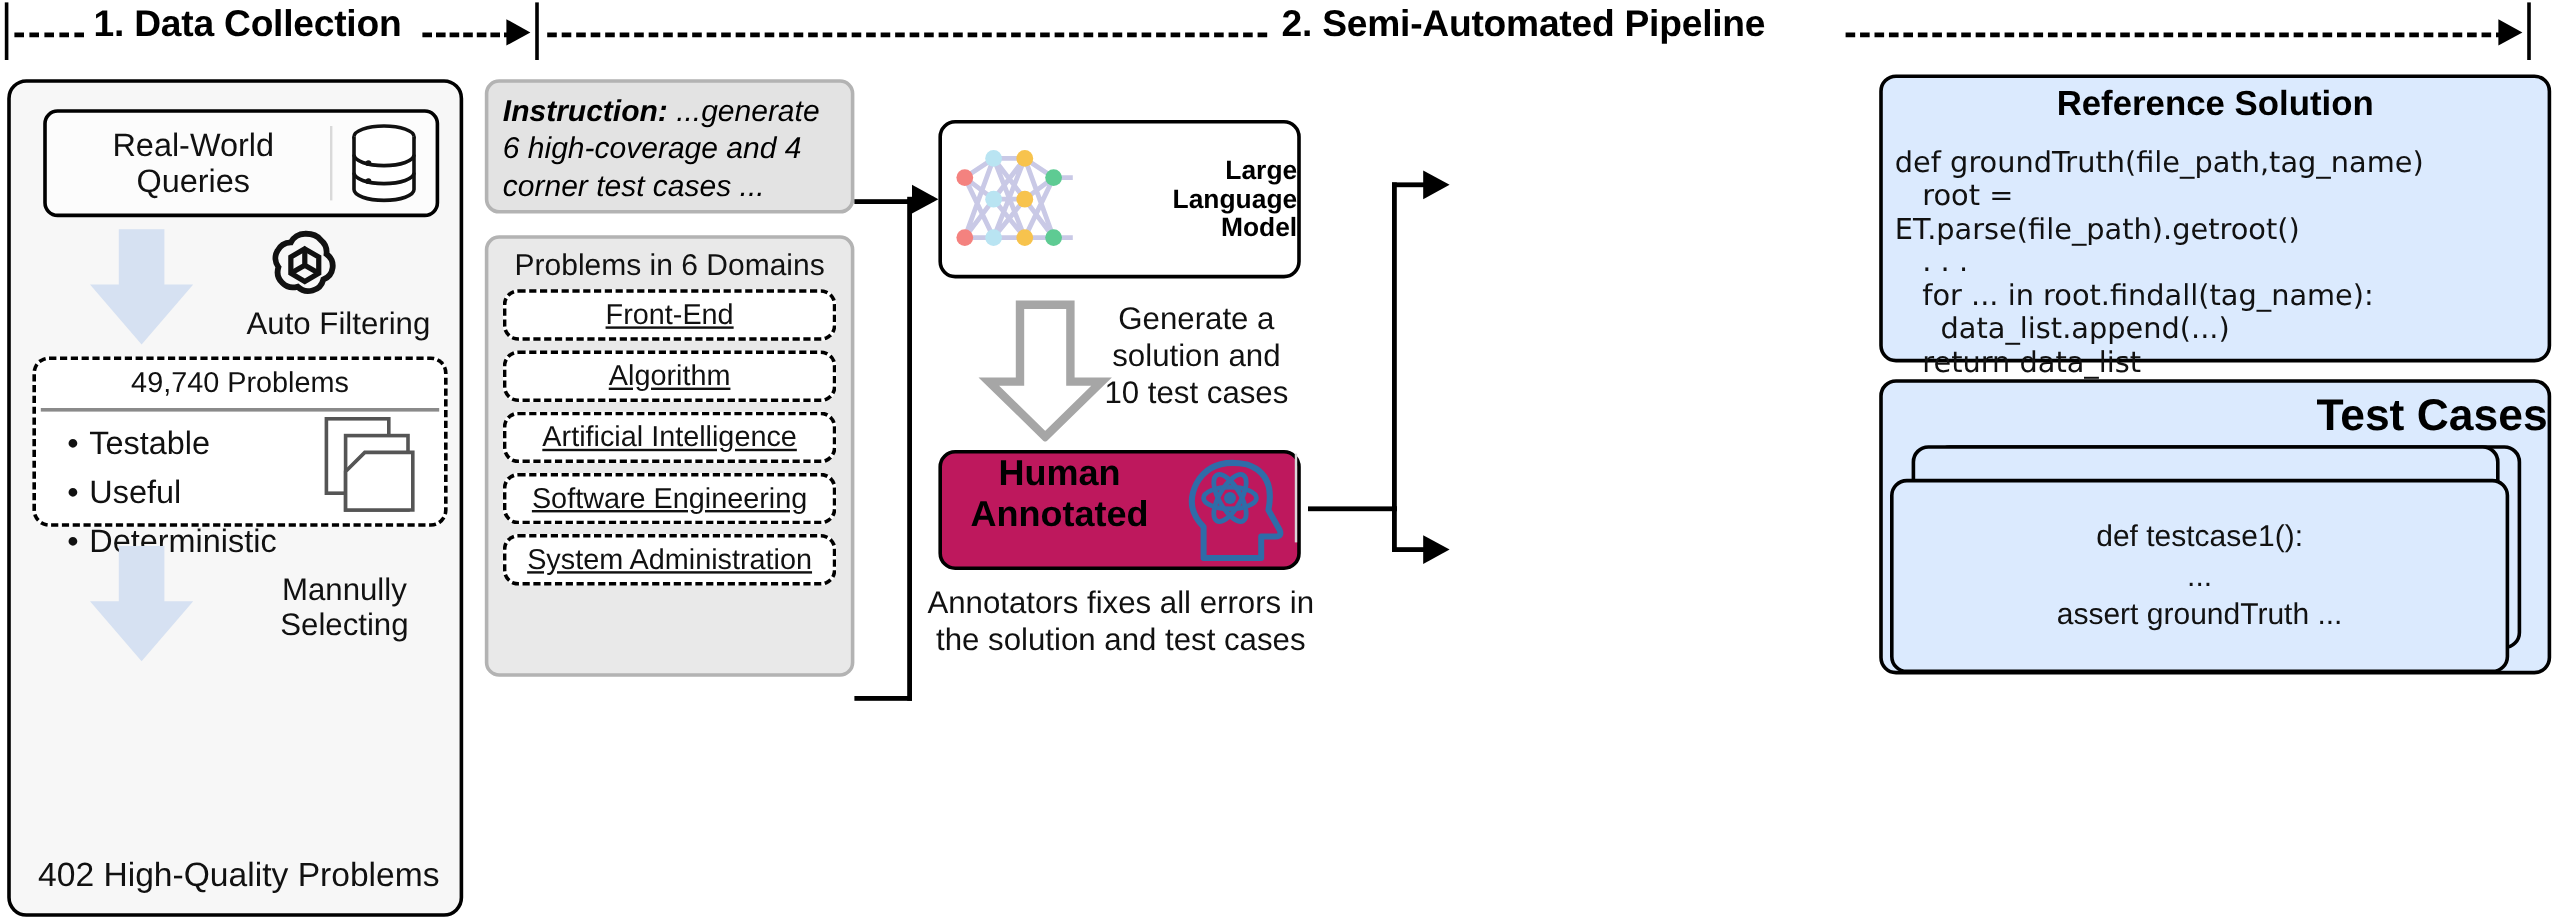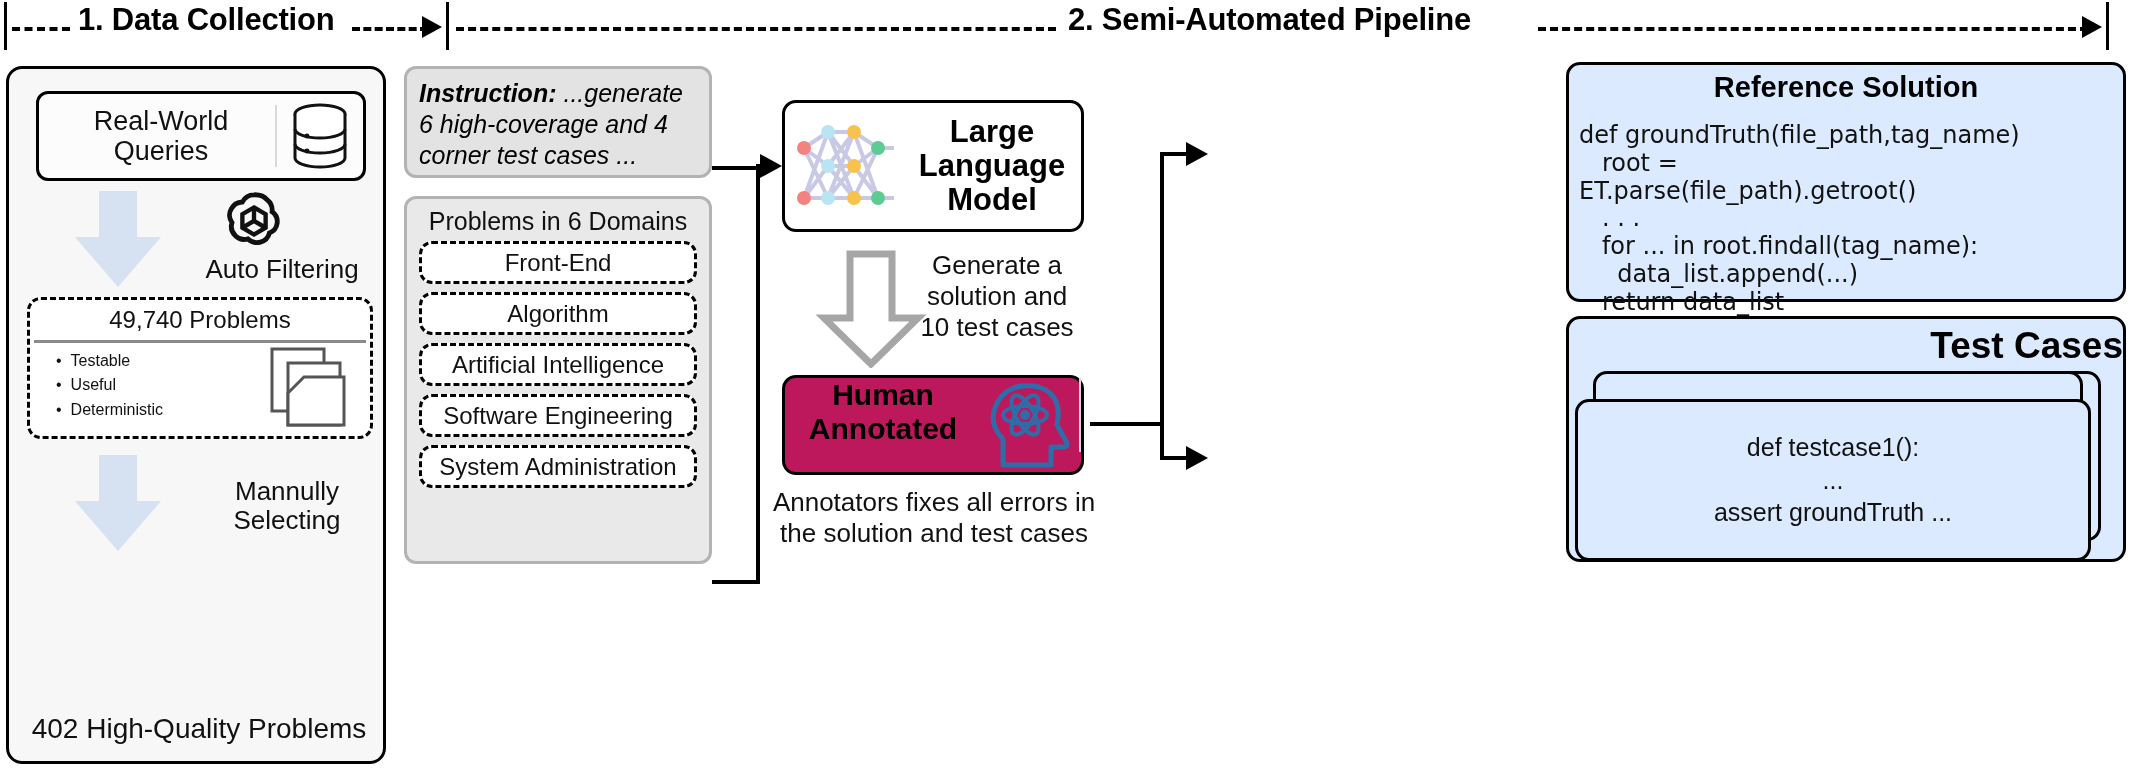--- a/index.html
+++ b/index.html
@@ -72,21 +72,21 @@
     position: absolute; left: 18px; top: 228px; width: 346px; height: 142px;
     background: #ffffff; border: 3px dashed #000; border-radius: 14px;
   }
   .crit-title {
     text-align: center; font-size: 24px; color: #111; padding-top: 6px;
   }
   .crit-rule { height: 3px; background: #8a8a8a; margin: 6px 4px 0 4px; }
   .crit-body { position: relative; display: flex; }
   .crit-list { padding: 6px 0 0 26px; }
   .crit-list li {
-    list-style: none; font-size: 16px; line-height: 1.52; color: #111;
+    list-style: none; font-size: 27px; line-height: 1.52; color: #111;
   }
   .crit-list li::before { content: "\2022"; margin-right: 9px; }
   .docs-icon { position: absolute; right: 10px; top: 2px; }
 
   .final-count {
     position: absolute; left: 0; width: 380px; bottom: 16px;
     text-align: center; font-size: 28px; color: #111; white-space: nowrap;
   }
 
   
@@ -105,40 +105,40 @@
     background: #e9e9e9; border: 3px solid #b3b3b3; border-radius: 12px;
     padding: 8px 12px;
   }
   .domains-title {
     text-align: center; font-size: 25px; color: #111; margin-bottom: 5px;
   }
   .domain-item {
     height: 43px; margin-bottom: 8px;
     background: #ffffff; border: 3px dashed #000; border-radius: 13px;
     display: flex; align-items: center; justify-content: center;
-    font-size: 24px; color: #111;
+    font-size: 24px; color: #111; text-decoration: underline;
   }
   .domain-item:last-child { margin-bottom: 0; }
 
   
   .conn { position: absolute; background: #000; }
   .conn-arrow {
     position: absolute; width: 0; height: 0;
     border-top: 12px solid transparent; border-bottom: 12px solid transparent;
     border-left: 22px solid #000;
   }
 
   
   .llm-box {
     position: absolute; left: 782px; top: 100px; width: 302px; height: 132px;
     background: #fff; border: 3px solid #000; border-radius: 14px;
     display: flex; align-items: center;
   }
   .llm-label {
-    flex: 1; text-align: center; font-size: 31px; font-weight: bold;
+    flex: 1; text-align: right; font-size: 22px; font-weight: bold;
     line-height: 1.1; color: #000;
   }
   .nn-icon { width: 118px; display:flex; align-items:center; justify-content:center; }
 
   .hollow-arrow { position: absolute; }
 
   .gen-note {
     position: absolute; left: 892px; top: 250px; width: 210px;
     font-size: 26px; line-height: 1.2; text-align: center; color: #111;
   }

